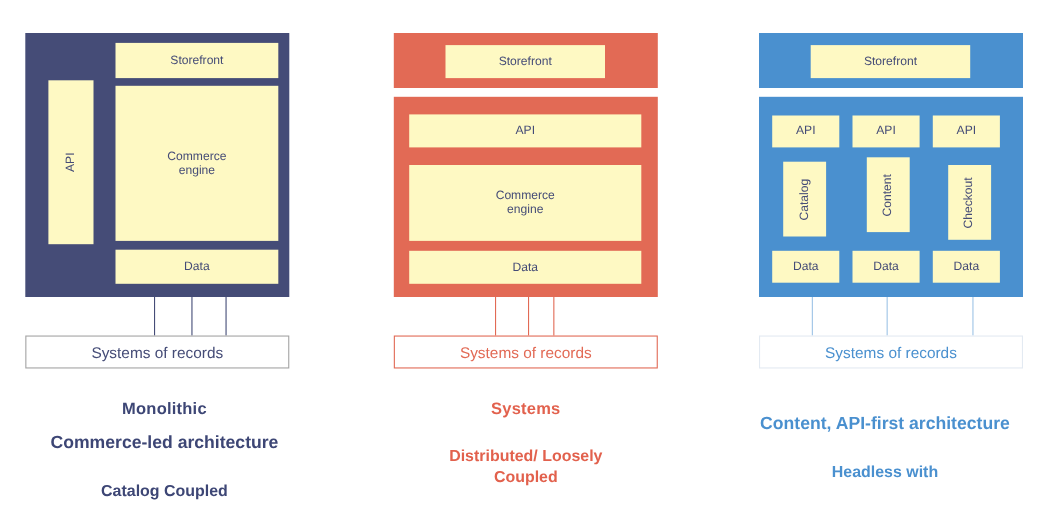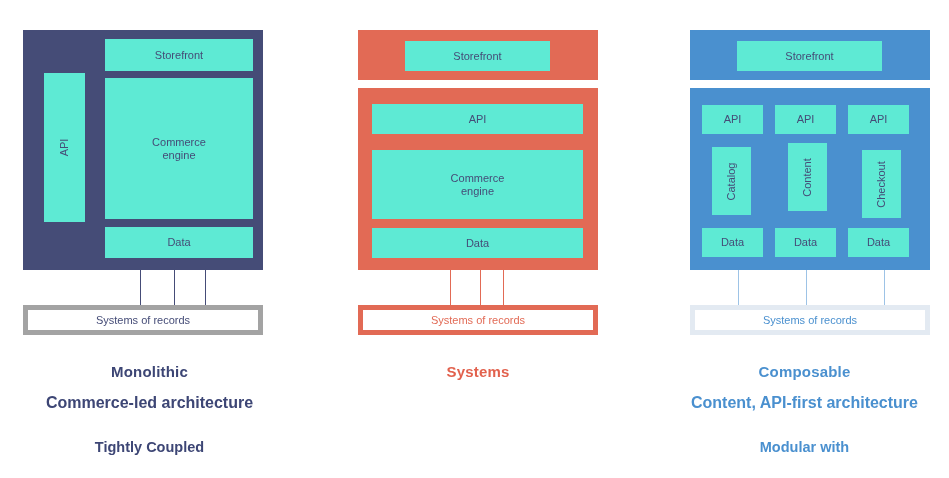--- a/index.html
+++ b/index.html
@@ -13,46 +13,46 @@
     font-family: "Liberation Sans", sans-serif;
     overflow: hidden;
   }
   .stage { position: absolute; inset: 0; }
 
   
   .col { position: absolute; top: 0; height: 478px; }
   .panel { position: absolute; }
   .wbox {
     position: absolute;
-    background: #5eead4;
+    background: #fef9c3;
     display: flex;
     align-items: center;
     justify-content: center;
     color: #454c77;
     font-size: 11px;
     line-height: 13px;
     text-align: center;
   }
   .wbox.vert span {
     display: block;
     transform: rotate(-90deg);
     white-space: nowrap;
   }
   .wbox .two { display: block; }
 
   .conn { position: absolute; width: 1px; }
 
   .sor {
     position: absolute;
     background: #ffffff;
-    border: 5px solid #a3a3a3;
+    border: 1px solid #a3a3a3;
     display: flex;
     align-items: center;
     justify-content: center;
-    font-size: 11px;
+    font-size: 14px;
     color: #454c77;
   }
 
   .caption { position: absolute; text-align: center; }
   .cap-title {
     font-size: 15px;
     font-weight: bold;
     letter-spacing: .2px;
   }
   .cap-sub {
@@ -148,21 +148,21 @@
     <div class="conn" id="c1-l1"></div>
     <div class="conn" id="c1-l2"></div>
     <div class="conn" id="c1-l3"></div>
 
     <div class="sor" id="c1-sor">Systems of records</div>
 
     <div class="caption" id="c1-caption">
       <div class="cap-title">Monolithic</div>
       <div class="cap-sub">Commerce-led architecture</div>
       <div class="cap-coupling coupling-wrap">
-        <span>Tightly Coupled</span>
+        <span>Catalog Coupled</span>
       </div>
     </div>
   </div>
 
   <div class="col" id="col2">
 
     <div class="panel" id="c2-panel-top"></div>
     <div class="panel" id="c2-panel-bot"></div>
 
     <div class="wbox" id="c2-storefront">Storefront</div>
@@ -179,20 +179,24 @@
     <div class="wbox" id="c2-data">Data</div>
 
     <div class="conn" id="c2-l1"></div>
     <div class="conn" id="c2-l2"></div>
     <div class="conn" id="c2-l3"></div>
 
     <div class="sor" id="c2-sor">Systems of records</div>
 
     <div class="caption" id="c2-caption">
       <div class="cap-title">Systems</div>
+      <div class="cap-coupling coupling-wrap">
+        <div>Distributed/ Loosely</div>
+        <div>Coupled</div>
+      </div>
     </div>
   </div>
 
   <div class="col" id="col3">
 
     <div class="panel" id="c3-panel-top"></div>
     <div class="panel" id="c3-panel-bot"></div>
 
     <div class="wbox" id="c3-storefront">Storefront</div>
 
@@ -214,21 +218,20 @@
     <div class="wbox" id="c3-data2">Data</div>
     <div class="wbox" id="c3-data3">Data</div>
 
     <div class="conn" id="c3-l1"></div>
     <div class="conn" id="c3-l2"></div>
     <div class="conn" id="c3-l3"></div>
 
     <div class="sor" id="c3-sor">Systems of records</div>
 
     <div class="caption" id="c3-caption">
-      <div class="cap-title">Composable</div>
       <div class="cap-sub">Content, API-first architecture</div>
       <div class="cap-coupling coupling-wrap">
-        <div>Modular with</div>
+        <div>Headless with</div>
       </div>
     </div>
   </div>
 
 </div>
 
 </body></html>

